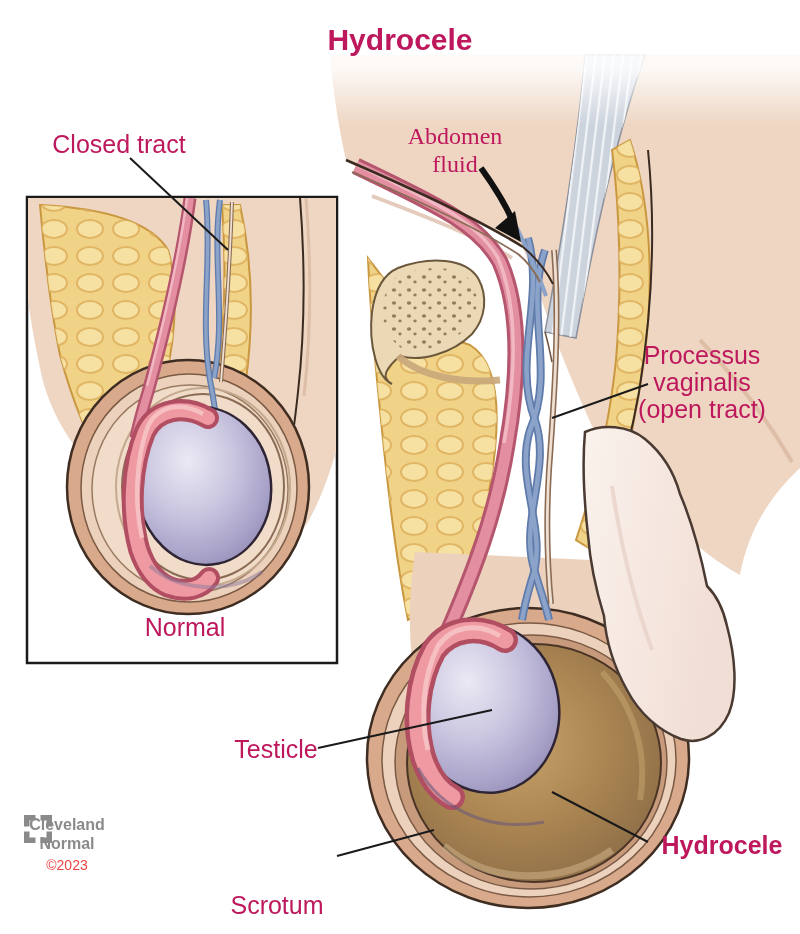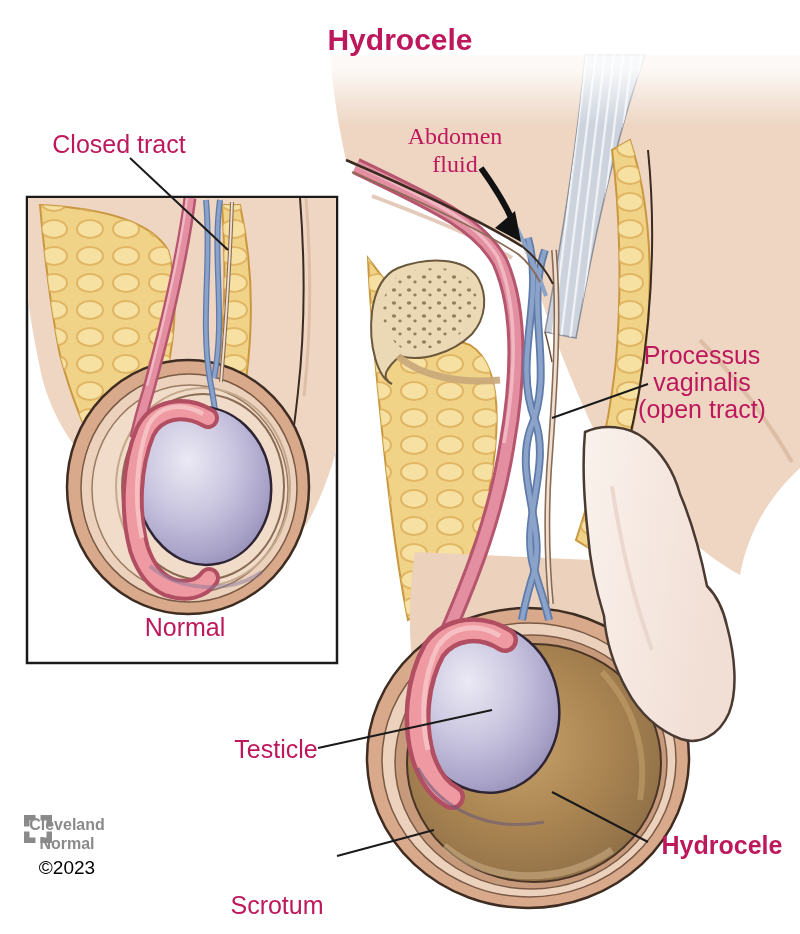--- a/index.html
+++ b/index.html
@@ -12,21 +12,21 @@
   #lbl-closed{left:39px;top:131px;width:160px;}
   #lbl-abdomen{left:355px;top:122px;width:200px;font-size:24px;line-height:28px;font-family:Liberation Serif, serif;}
   #lbl-processus{left:602px;top:342px;width:200px;line-height:27px;}
   #lbl-normal{left:105px;top:614px;width:160px;text-align:center;}
   #lbl-testicle{left:196px;top:736px;width:160px;}
   #lbl-scrotum{left:197px;top:892px;width:160px;}
   #lbl-hydrocele{left:637px;top:832px;width:170px;}
   #brand{position:absolute;left:24px;top:815px;width:86px;text-align:center;}
   #brand-mark{display:block;margin:0 auto 4px auto;}
   .brand-line{font-size:16px;font-weight:bold;color:#8a8a8a;line-height:19px;}
-  .brand-copy{font-size:19px;color:#000000;margin-top:4px;}
+  .brand-copy{font-size:14px;color:#ef4444;margin-top:4px;}
 </style>
 </head>
 <body>
 
 <div id="stage">
 
 <svg width="800" height="934" viewBox="0 0 800 934">
   <defs>
     <radialGradient id="gTest" cx="40%" cy="33%" r="75%">
       <stop offset="0%" stop-color="#ebe9f4"></stop>

